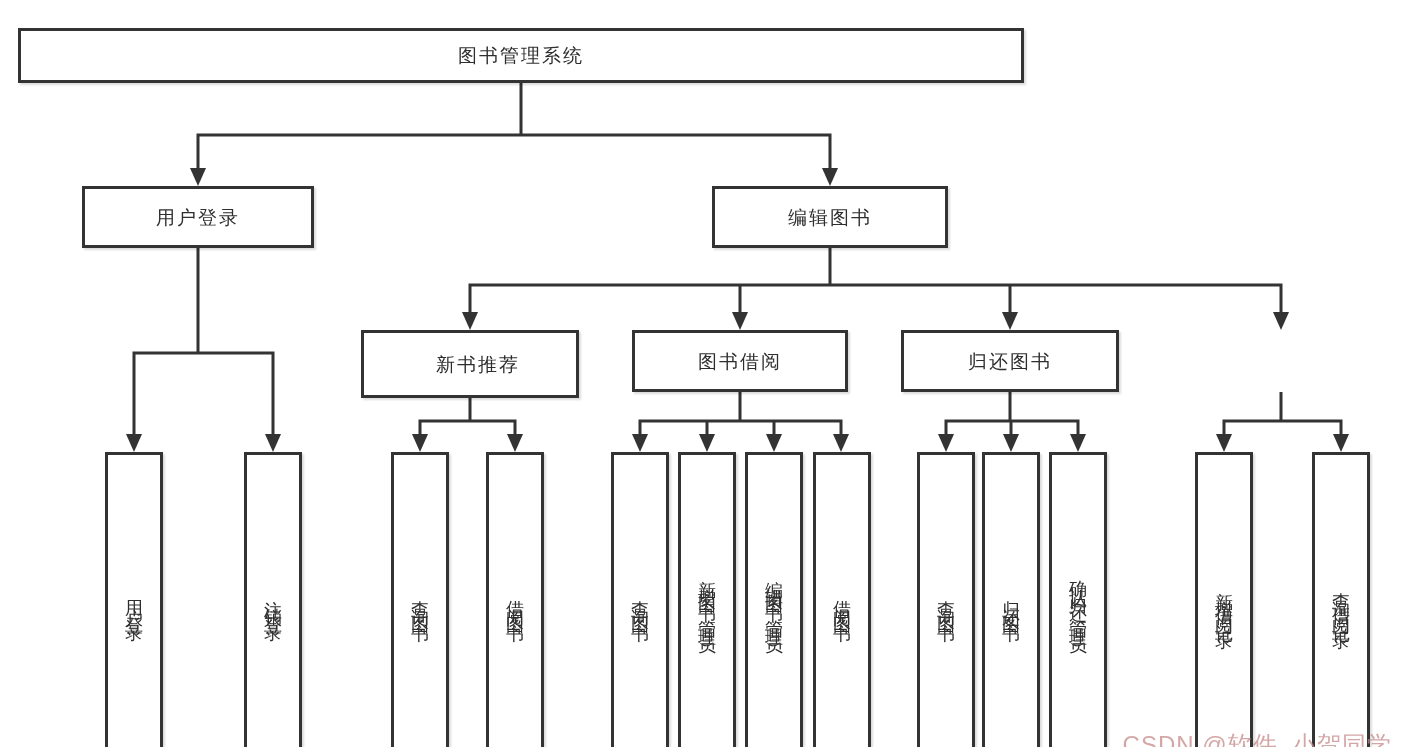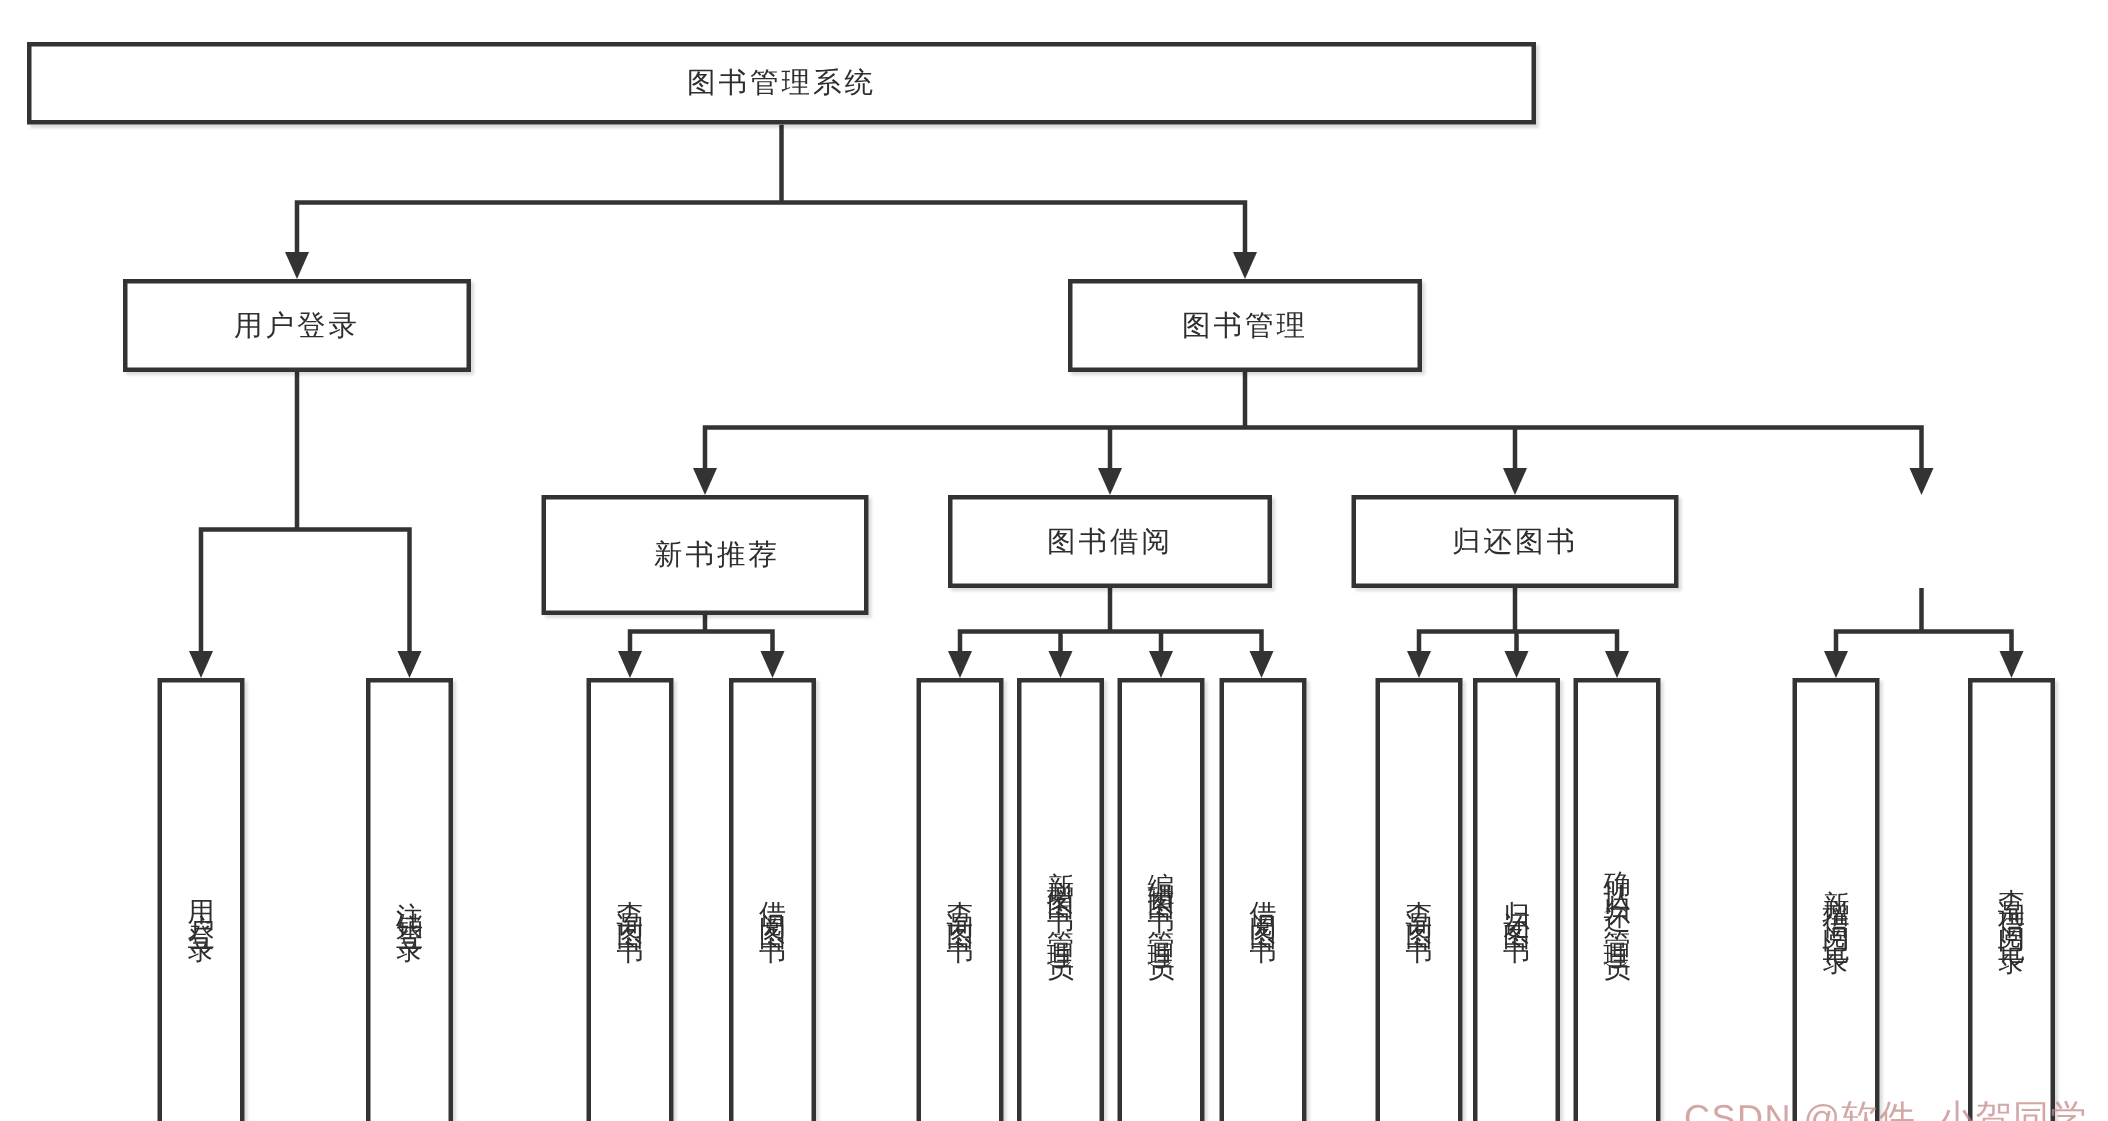--- a/index.html
+++ b/index.html
@@ -89,24 +89,24 @@
   </svg>
 
   <div class="node h" style="left:18px; top:13px; width:1006px; height:55px;">
     <span class="lbl">图书管理系统</span>
   </div>
 
   <div class="node h" style="left:82px; top:171px; width:232px; height:62px;">
     <span class="lbl">用户登录</span>
   </div>
   <div class="node h" style="left:712px; top:171px; width:236px; height:62px;">
-    <span class="lbl">图书管理</span>
+    <span class="lbl">编辑图书</span>
   </div>
 
-  <div class="node h" style="left:361px; top:315px; width:218px; height:80px;padding-left:16px;">
+  <div class="node h" style="left:361px; top:315px; width:218px; height:68px;padding-left:16px;">
     <span class="lbl">新书推荐</span>
   </div>
   <div class="node h" style="left:632px; top:315px; width:216px; height:62px;">
     <span class="lbl">图书借阅</span>
   </div>
   <div class="node h" style="left:901px; top:315px; width:218px; height:62px;">
     <span class="lbl">归还图书</span>
   </div>
 
   <div class="node v" style="left:105px; top:437px; width:58px; height:300px;">

